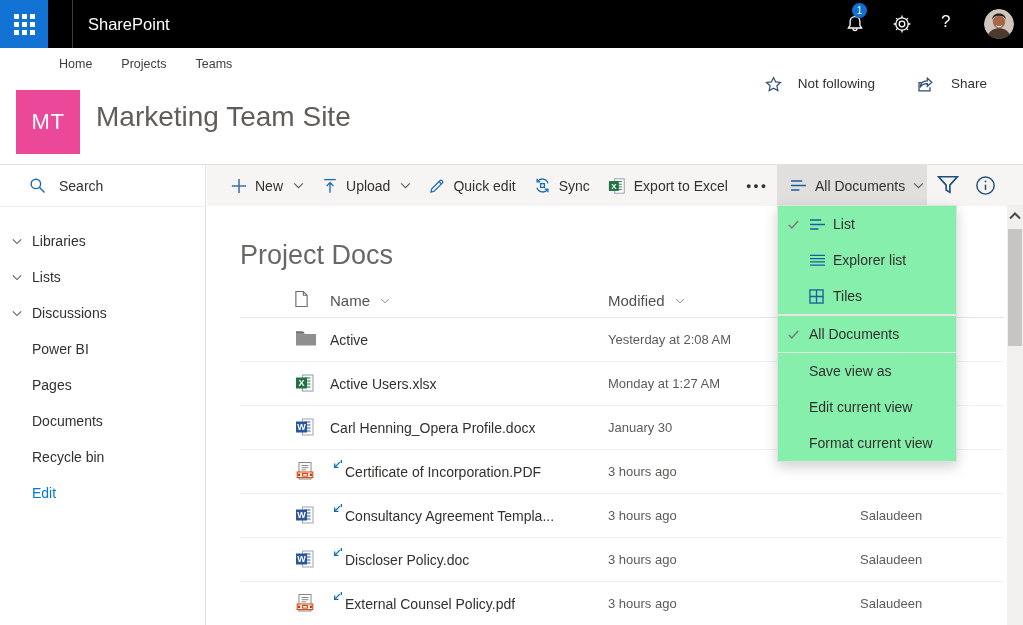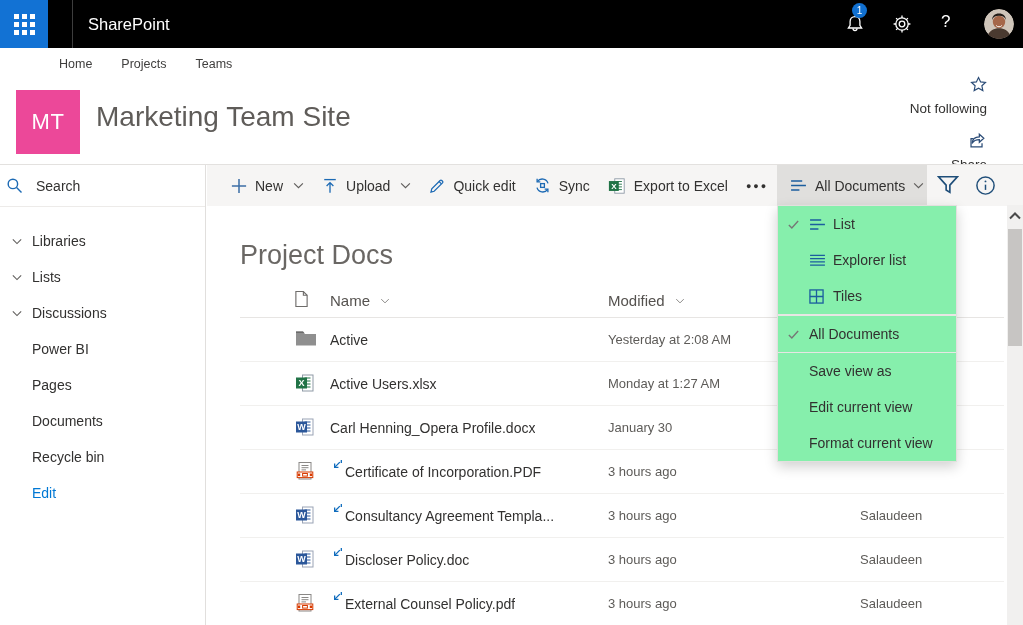--- a/index.html
+++ b/index.html
@@ -21,33 +21,33 @@
   .gear{left:892px;}
   .help{left:941px;top:12px;color:#fff;font-size:17px;font-weight:400;}
   .badge{position:absolute;left:852px;top:3px;width:15px;height:15px;border-radius:50%;
     background:#1170d0;color:#fff;font-size:10px;line-height:15px;text-align:center;z-index:2;}
   .avatar{position:absolute;left:984px;top:9px;width:30px;height:30px;border-radius:50%;overflow:hidden;cursor:pointer;}
   
   .breadcrumb{position:absolute;left:0;top:48px;width:100%;height:31px;background:#fff;
     display:flex;align-items:center;padding-left:31px;gap:29px;box-sizing:border-box;margin-left:28px;}
   .crumb{font-size:12.5px;color:#3f3e3d;cursor:pointer;}
   
-  .follow-row{position:absolute;top:76px;right:36px;display:flex;align-items:flex-end;gap:8px;flex-direction:column;}
+  .follow-row{position:absolute;top:76px;right:36px;display:flex;align-items:flex-start;gap:16px;}
   .follow-row .lbl{font-size:13.5px;color:#323130;cursor:pointer;}
   .follow-gap{width:10px;}
   
   .site-logo{position:absolute;left:16px;top:90px;width:64px;height:64px;background:#ec4899;
     color:#fff;font-size:22px;display:grid;place-items:center;letter-spacing:.5px;cursor:pointer;}
   .site-title{position:absolute;left:96px;top:101px;font-size:28px;font-weight:300;color:#5f5c59;}
   
   .content-topline{position:absolute;left:0;top:164px;width:1023px;height:1px;background:#e3e1df;}
   
   .sidebar{position:absolute;left:0;top:165px;width:206px;height:460px;background:#fff;
     border-right:1px solid #e1dfdd;box-sizing:border-box;}
-  .search-row{height:41px;display:flex;align-items:center;gap:11px;padding-left:6px;border-bottom:1px solid #edebe9;}
+  .search-row{height:41px;display:flex;align-items:center;gap:11px;padding-left:29px;border-bottom:1px solid #edebe9;}
   .search-input{border:none;outline:none;font-size:14px;color:#323130;width:120px;background:transparent;}
   .search-input::placeholder{color:#323130;opacity:1;}
   .nav{list-style:none;margin:16px 0 0 0;padding:0;}
   .nav li{height:36px;display:flex;align-items:center;padding-left:12px;font-size:14px;color:#323130;cursor:pointer;}
   .nav .chev-box{width:20px;display:flex;align-items:center;}
   .nav .link{color:#0078d4;}
   
   .toolbar{position:absolute;left:207px;top:165px;width:816px;height:41px;background:#f6f5f4;box-sizing:border-box;}
   .tb-left{position:absolute;left:0;top:0;height:41px;display:flex;align-items:center;padding-left:24px;gap:18px;}
   .cmd{display:flex;align-items:center;gap:8px;font-size:14px;color:#323130;cursor:pointer;white-space:nowrap;}

